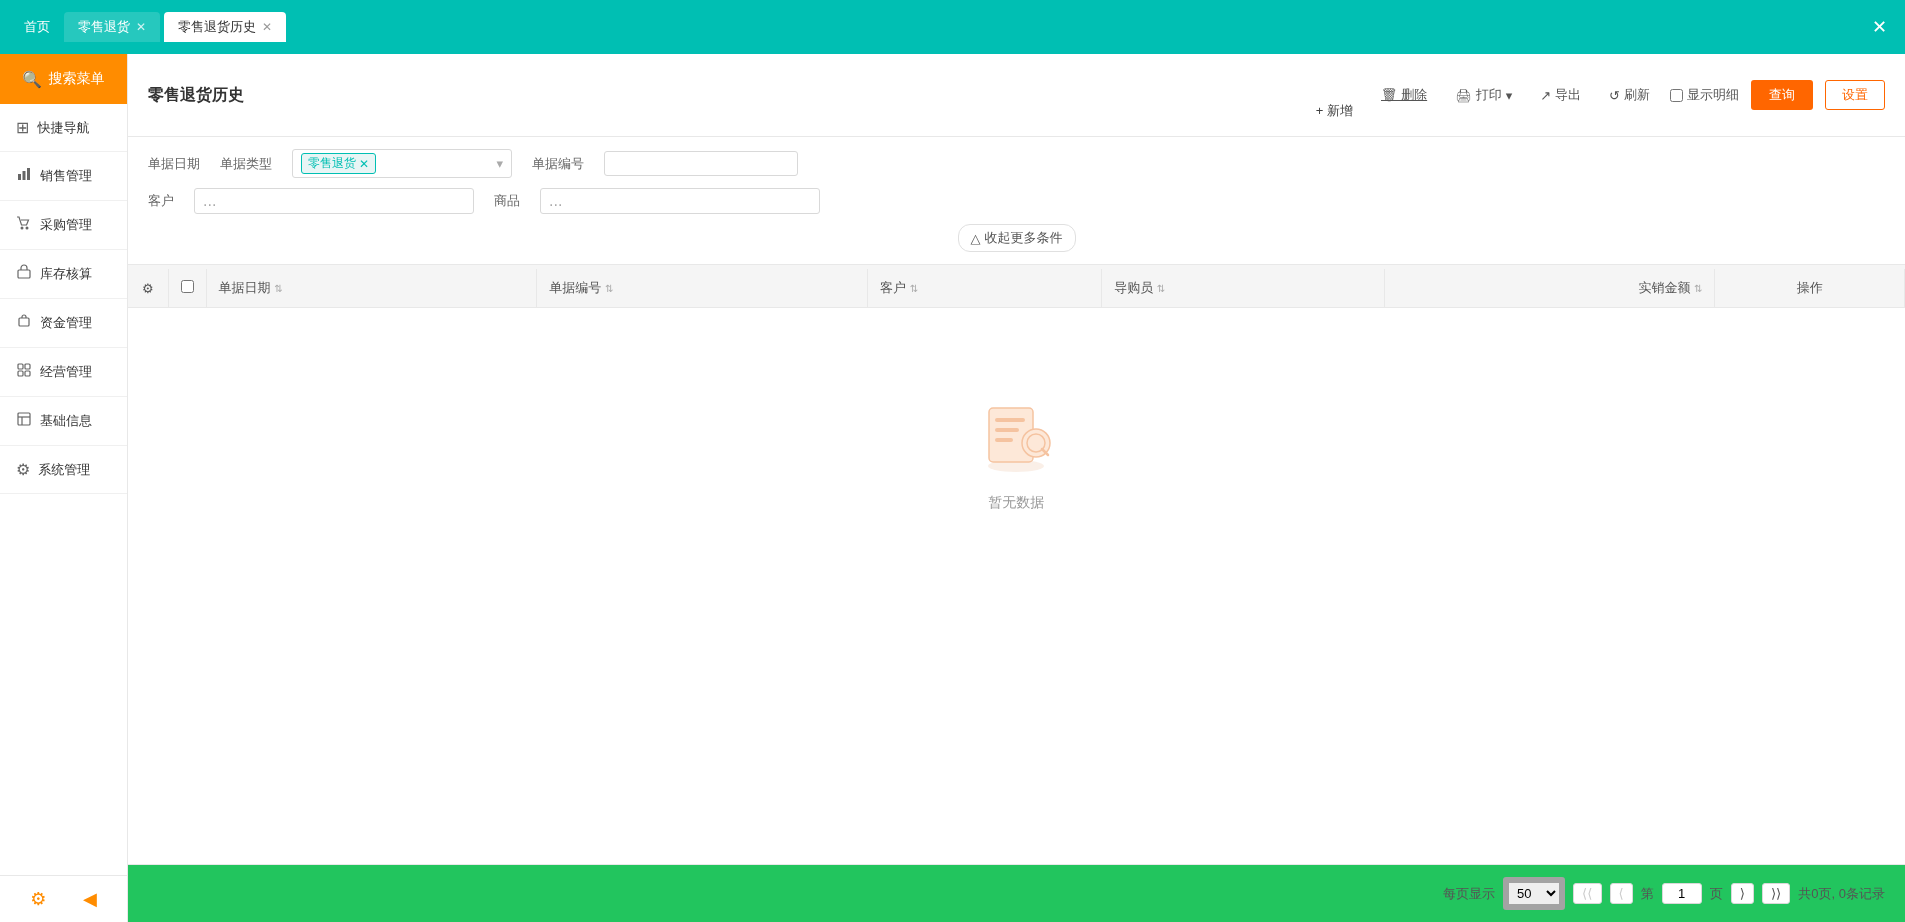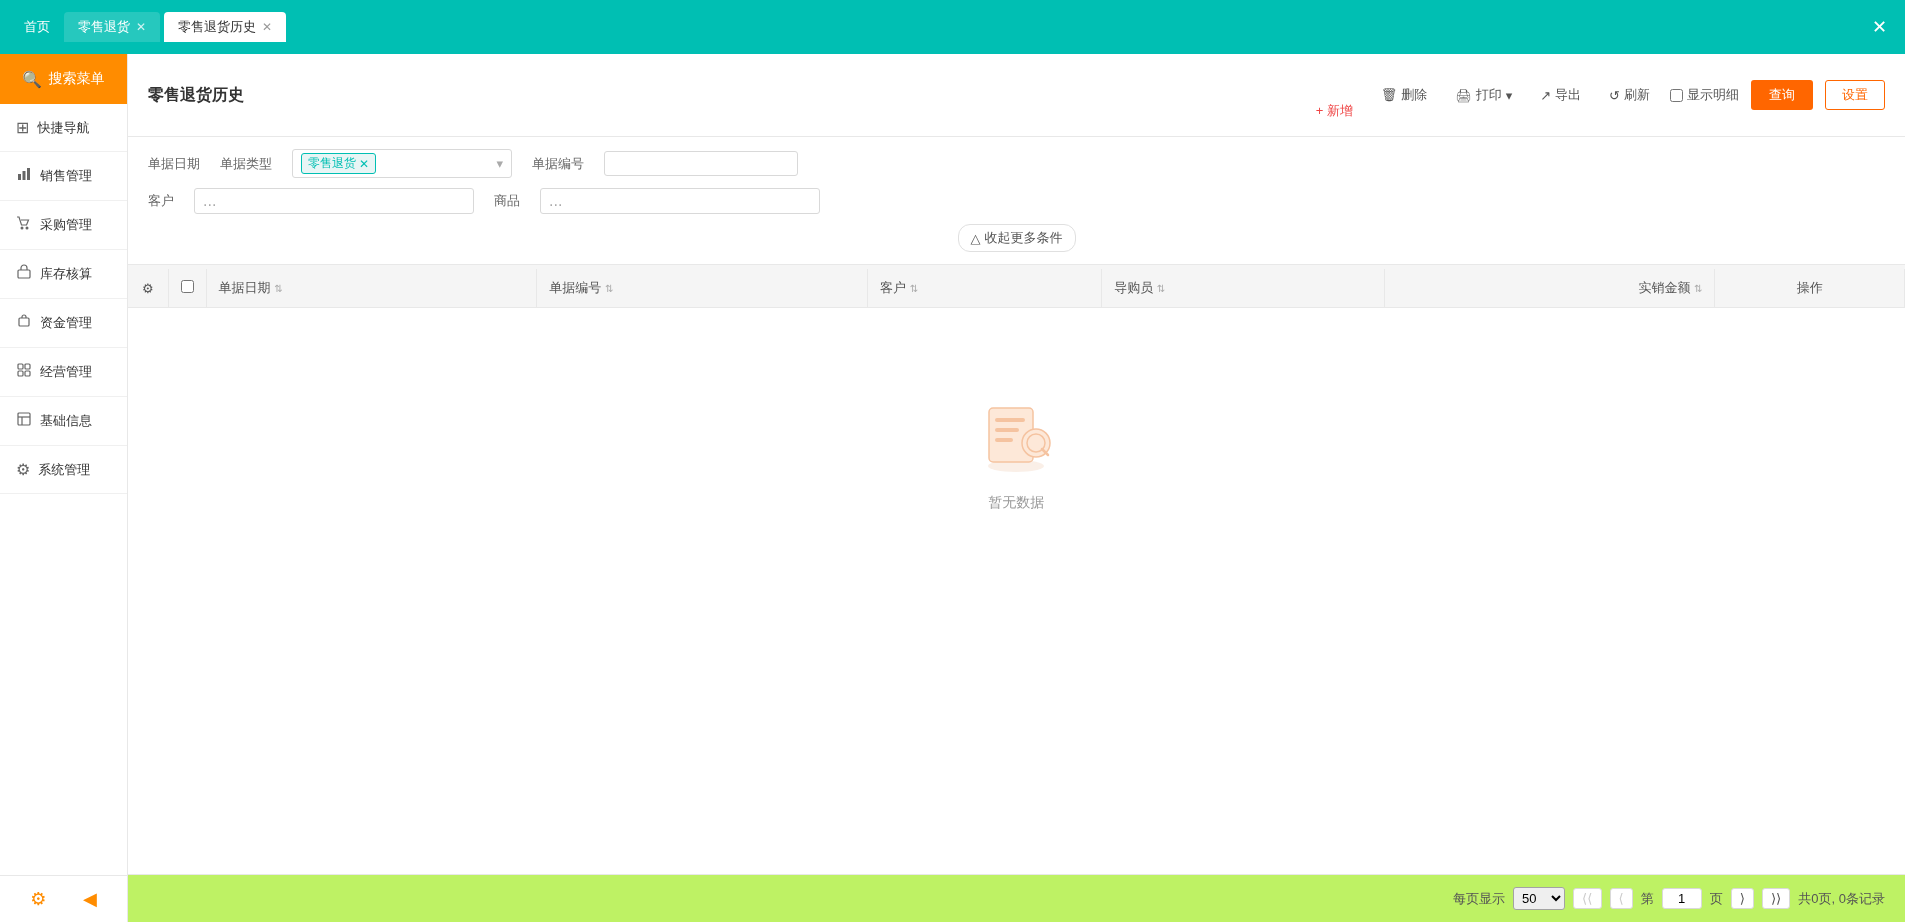--- a/index.html
+++ b/index.html
@@ -138,22 +138,22 @@
     }
     .action-btn {
       display: flex;
       align-items: center;
       gap: 4px;
       color: #555;
       cursor: pointer;
       font-size: 13px;
       padding: 4px 8px;
     }
-    .btn-new { color: #ef4444; margin-top: 32px; }
-    .btn-delete { color: #555; }
+    .btn-new { color: #404040; margin-top: 32px; }
+    .btn-delete { color: #555; text-decoration: underline; }
     .btn-primary-query {
       background: #ff6600;
       color: #fff;
       border: none;
       padding: 6px 18px;
       border-radius: 3px;
       cursor: pointer;
       font-size: 13px;
     }
     .btn-setting {
@@ -304,33 +304,33 @@
       height: 90px;
       margin-bottom: 16px;
     }
     .empty-text {
       color: #999;
       font-size: 14px;
     }
 
     
     .pagination-bar {
-      background: #bef264;
+      background: #22c55e;
       padding: 12px 20px;
       display: flex;
       align-items: center;
       justify-content: flex-end;
       gap: 8px;
       border-top: 1px solid #e8e8e8;
       flex-shrink: 0;
       font-size: 13px;
       color: #555;
     }
     .page-size-select {
-      border: 1px solid #a3a3a3;
+      border: 6px solid #a3a3a3;
       border-radius: 3px;
       padding: 2px 4px;
       font-size: 13px;
     }
     .page-nav-btn {
       border: 1px solid #d9d9d9;
       background: #fff;
       border-radius: 3px;
       padding: 2px 8px;
       cursor: pointer;

